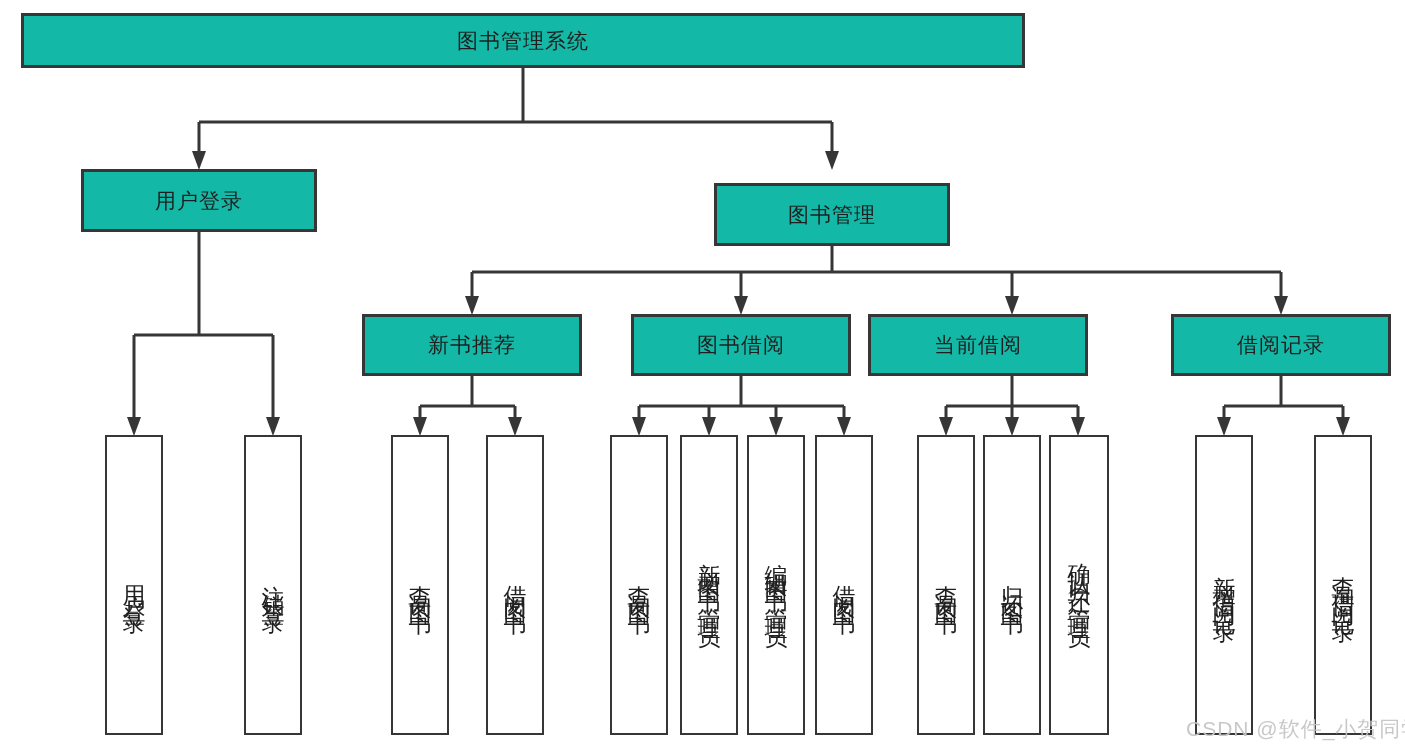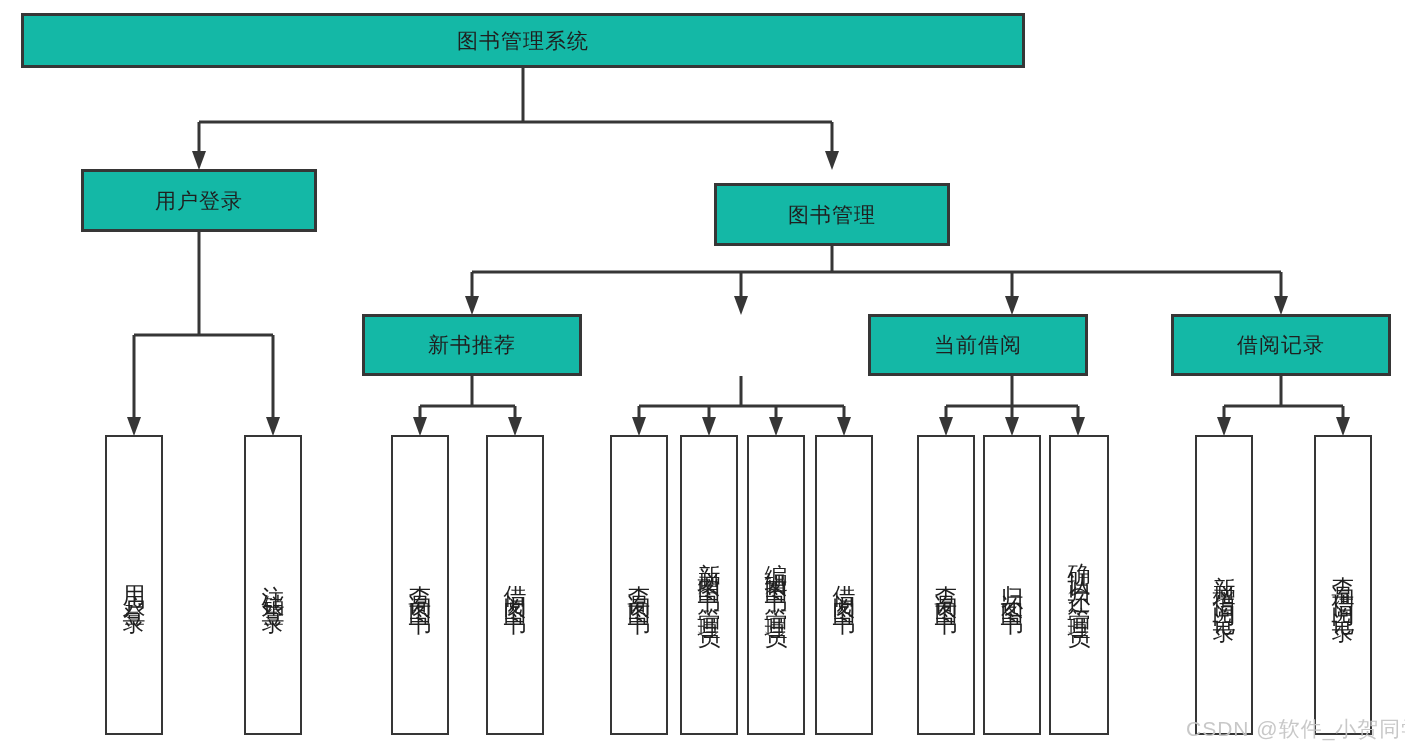--- a/index.html
+++ b/index.html
@@ -115,20 +115,23 @@
   <div class="box" style="left:81px;top:169px;width:236px;height:63px">
     <span>用户登录</span>
   </div>
   <div class="box" style="left:714px;top:183px;width:236px;height:63px">
     <span>图书管理</span>
   </div>
 
   <div class="box" style="left:362px;top:314px;width:220px;height:62px">
     <span>新书推荐</span>
   </div>
+  <div class="box" style="left:631px;top:314px;width:220px;height:62px">
+    <span>图书借阅</span>
+  </div>
   <div class="box" style="left:868px;top:314px;width:220px;height:62px">
     <span>当前借阅</span>
   </div>
   <div class="box" style="left:1171px;top:314px;width:220px;height:62px">
     <span>借阅记录</span>
   </div>
 
   <div class="vbox" style="left:105px;top:435px;width:58px;height:300px">
     <span>用户登录</span>
   </div>

